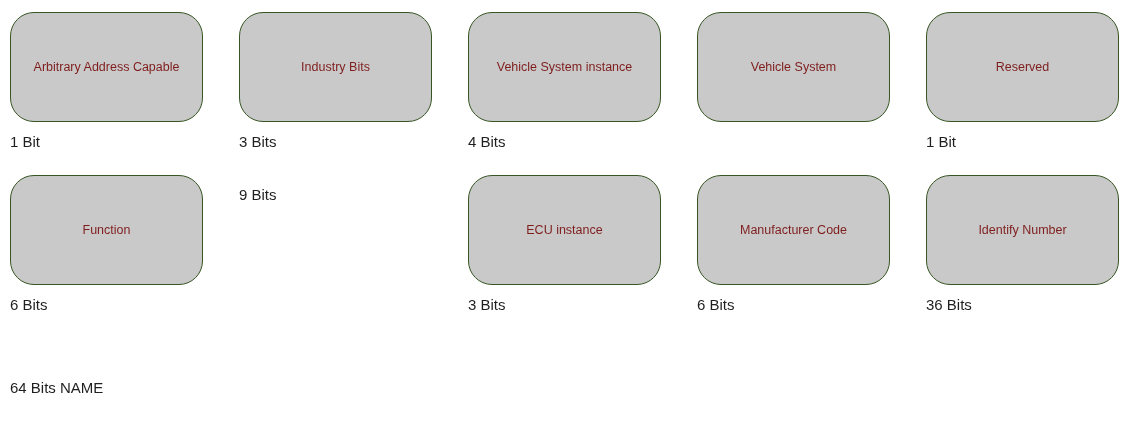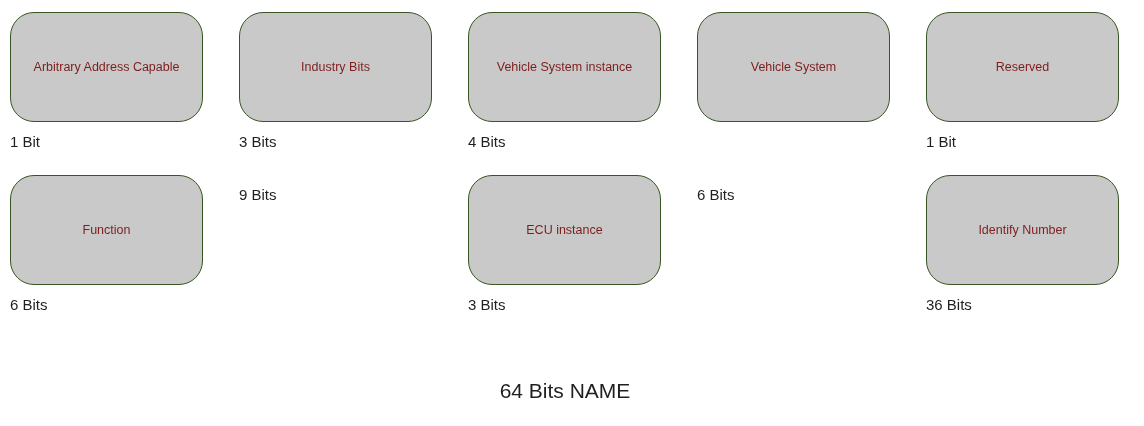--- a/index.html
+++ b/index.html
@@ -49,22 +49,22 @@
   .bits {
     margin-top: 11px;
     text-align: left;
     font-size: 15px;
     color: #1f1f1f;
     height: 19px;
   }
   .caption {
     margin-top: 64px;
     width: 1110px;
-    text-align: center;
-    font-size: 21px;
+    text-align: left;
+    font-size: 15px;
     color: #1f1f1f;
   }
 </style>
 </head>
 <body>
 
 <div class="canvas">
 
   <div class="row">
     <div class="cell">
@@ -108,20 +108,23 @@
     <div class="cell">
       <div class="bits">9 Bits</div>
     </div>
     <div class="cell">
       <div class="box">
         <span>ECU instance</span>
       </div>
       <div class="bits">3 Bits</div>
     </div>
     <div class="cell">
+      <div class="box">
+        <span>Manufacturer Code</span>
+      </div>
       <div class="bits">6 Bits</div>
     </div>
     <div class="cell">
       <div class="box">
         <span>Identify Number</span>
       </div>
       <div class="bits">36 Bits</div>
     </div>
   </div>
 

